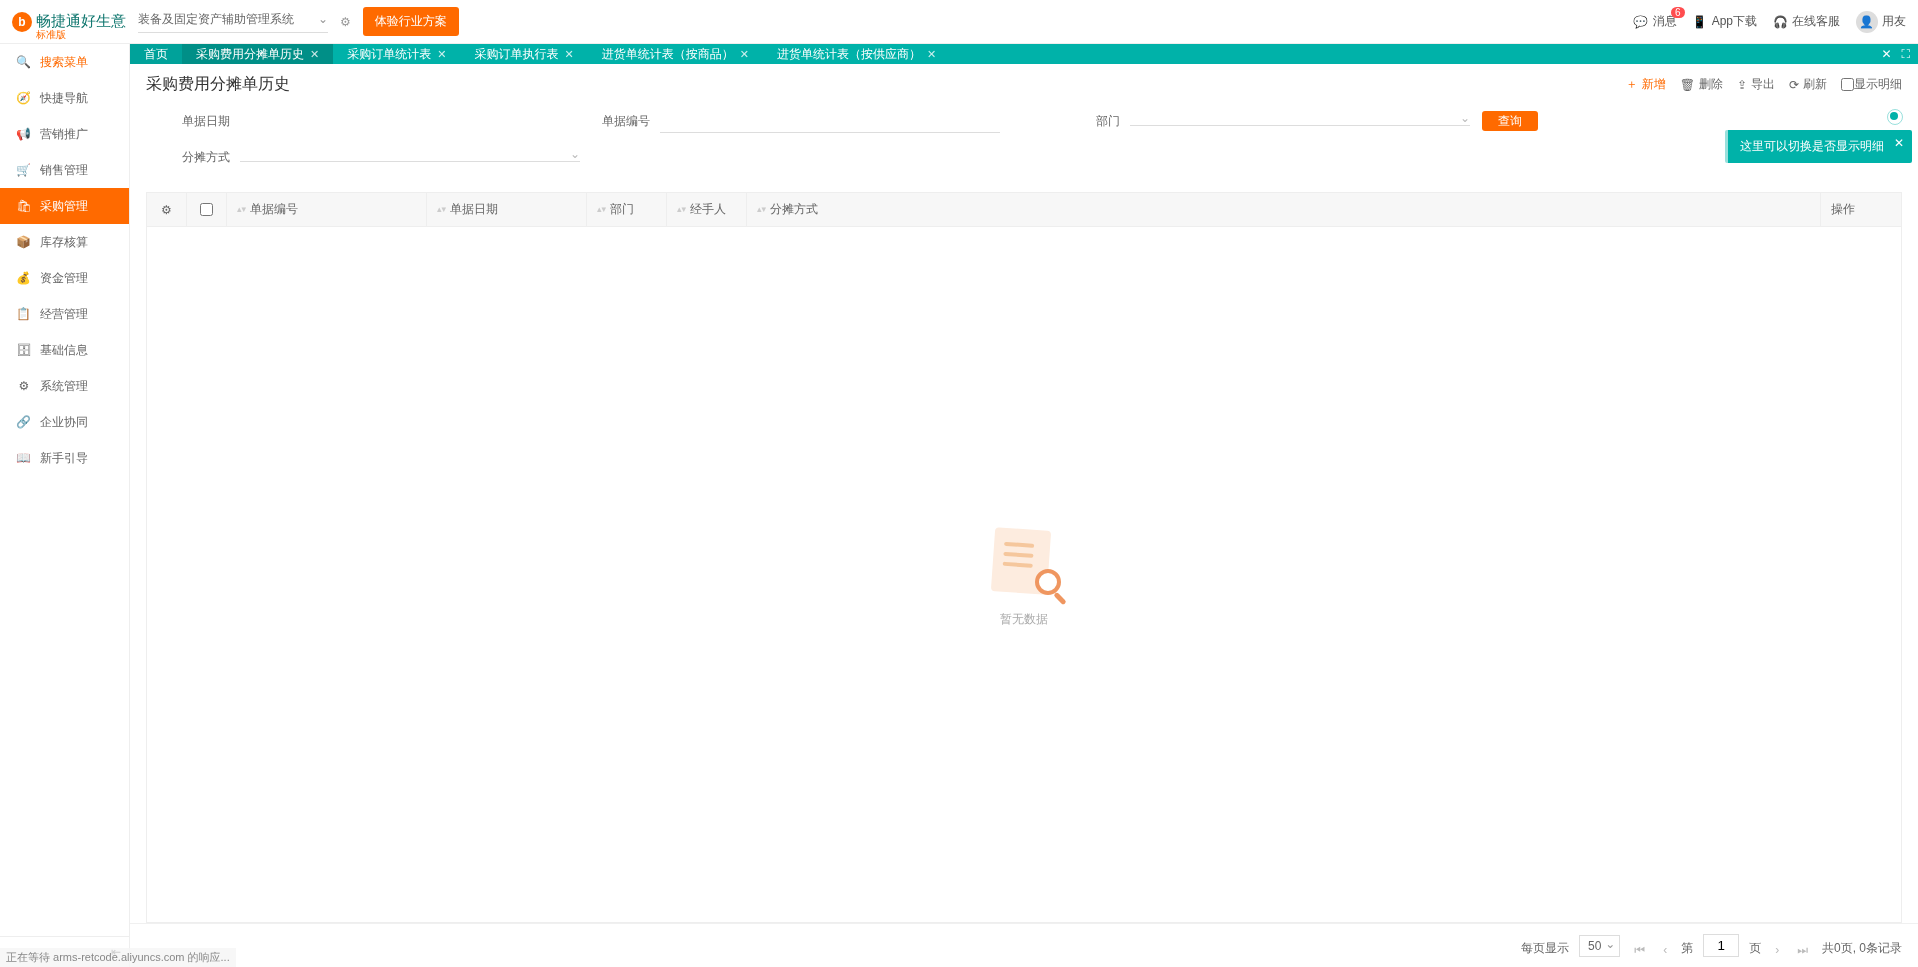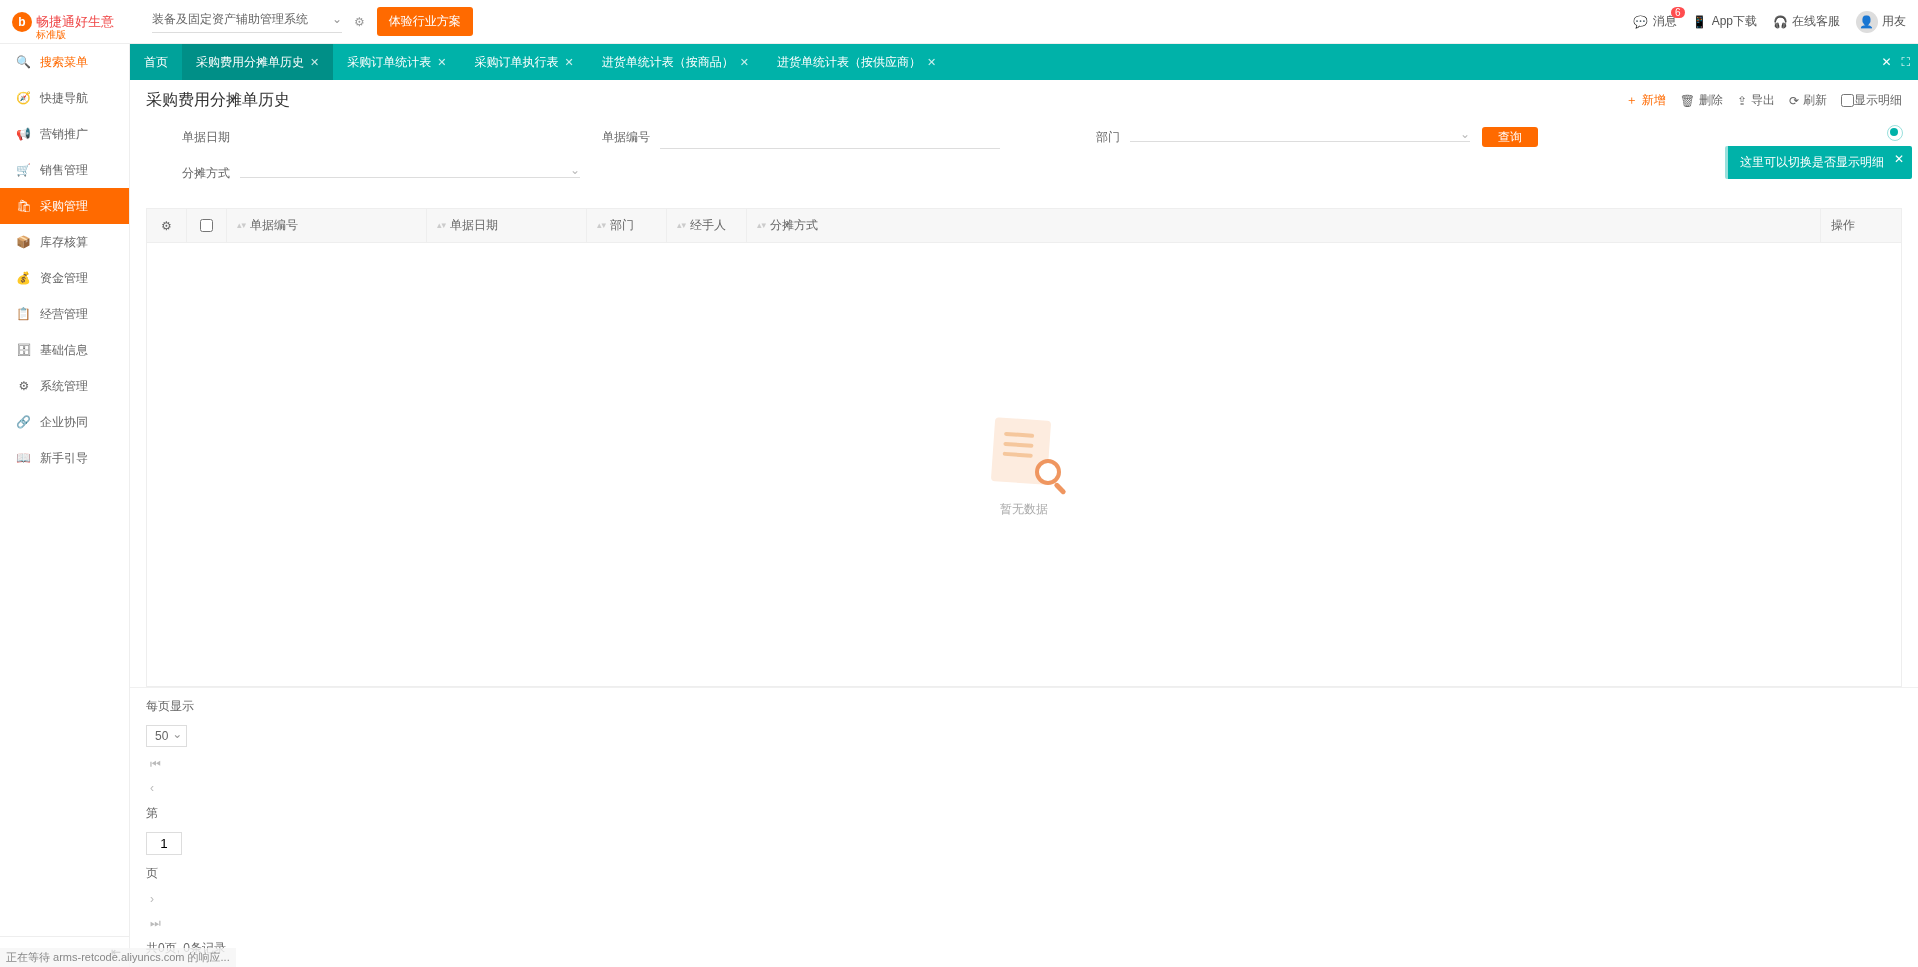--- a/index.html
+++ b/index.html
@@ -2,43 +2,43 @@
 <html><head>
 <meta charset="utf-8">
 <style>
 * { margin: 0; padding: 0; box-sizing: border-box; font-family: "Microsoft YaHei", "PingFang SC", sans-serif; }
 body { font-size: 12px; color: #333; background: #fff; overflow: hidden; }
 
 
 .top-header { height: 44px; display: flex; align-items: center; padding: 0 12px; border-bottom: 1px solid #eee; }
 .logo-area { display: flex; align-items: center; width: 120px; }
 .logo-icon { width: 20px; height: 20px; background: #ff6a00; border-radius: 50%; display: flex; align-items: center; justify-content: center; color: #fff; font-weight: bold; margin-right: 4px; }
-.logo-text { color: #ef4444; font-size: 13px; font-weight: 500; }
+.logo-text { color: #0f766e; font-size: 15px; font-weight: 500; }
 .logo-sub { color: #ff6a00; font-size: 10px; position: absolute; top: 28px; left: 36px; }
-.sys-select { margin-left: 20px; display: flex; align-items: center; color: #666; cursor: pointer; border-bottom: 1px solid #ddd; width: 190px; padding-bottom: 4px; }
+.sys-select { margin-left: 6px; display: flex; align-items: center; color: #666; cursor: pointer; border-bottom: 1px solid #ddd; width: 190px; padding-bottom: 4px; }
 .sys-select .chev { margin-left: auto; color: #999; }
 .gear-btn { margin-left: 12px; color: #999; cursor: pointer; }
 .orange-btn { margin-left: 12px; background: #ff6a00; color: #fff; padding: 6px 12px; border-radius: 3px; cursor: pointer; font-size: 12px; }
 .header-right { margin-left: auto; display: flex; align-items: center; gap: 16px; color: #555; }
 .hr-item { display: flex; align-items: center; gap: 4px; cursor: pointer; position: relative; }
 .badge { position: absolute; top: -6px; right: -8px; background: #ff4d4f; color: #fff; border-radius: 8px; font-size: 10px; padding: 0 4px; min-width: 14px; text-align: center; }
 .avatar { width: 22px; height: 22px; border-radius: 50%; background: #ddd; display: flex; align-items: center; justify-content: center; color: #999; }
 
 
 .layout { display: flex; height: calc(100vh - 44px); }
 .sidebar { width: 130px; background: #fff; border-right: 1px solid #eee; display: flex; flex-direction: column; }
 .side-item { height: 36px; display: flex; align-items: center; padding: 0 16px; color: #666; cursor: pointer; gap: 8px; }
 .side-item.search { color: #ff6a00; }
 .side-item.active { background: #ff6a00; color: #fff; }
 .side-item .icn { width: 16px; text-align: center; }
 .side-footer { margin-top: auto; padding: 8px; display: flex; justify-content: flex-end; border-top: 1px solid #eee; }
 
 
 .main { flex: 1; display: flex; flex-direction: column; background: #f5f5f5; min-width: 0; }
-.tabbar { height: 36px; background: #00b2a9; display: flex; align-items: stretch; color: #fff; }
+.tabbar { height: 20px; background: #00b2a9; display: flex; align-items: stretch; color: #fff; }
 .tab { padding: 0 14px; display: flex; align-items: center; gap: 6px; cursor: pointer; font-size: 12px; white-space: nowrap; }
 .tab.home { background: #00a29a; }
 .tab.active { background: #008f87; }
 .tab .x { font-size: 11px; opacity: 0.8; }
 .tabbar-right { margin-left: auto; display: flex; align-items: center; padding: 0 8px; gap: 10px; }
 
 
 .content { flex: 1; background: #fff; margin: 0; display: flex; flex-direction: column; position: relative; }
 .content-head { display: flex; align-items: center; padding: 10px 16px; }
 .page-title { font-size: 16px; color: #333; }
@@ -85,21 +85,21 @@
 .th.op { width: 80px; justify-content: flex-start; border-right: none; }
 .sort-ic { color: #ccc; font-size: 9px; display: flex; flex-direction: column; line-height: 5px; }
 .empty { flex: 1; display: flex; flex-direction: column; align-items: center; justify-content: center; color: #aaa; }
 .empty-img { width: 90px; height: 80px; position: relative; margin-bottom: 10px; }
 .paper { position: absolute; width: 56px; height: 64px; background: #fdecdf; border-radius: 4px; left: 14px; top: 8px; transform: rotate(4deg); }
 .paper::before { content: ''; position: absolute; left: 10px; top: 14px; width: 30px; height: 4px; background: #f5c79d; border-radius: 2px; box-shadow: 0 10px 0 #f5c79d, 0 20px 0 #f5c79d; }
 .magnifier { position: absolute; right: 8px; bottom: 6px; width: 26px; height: 26px; border: 4px solid #ef9660; border-radius: 50%; background: #fff; }
 .magnifier::after { content: ''; position: absolute; right: -10px; bottom: -10px; width: 14px; height: 5px; background: #ef9660; transform: rotate(45deg); border-radius: 3px; }
 
 
-.pager { padding: 10px 16px; display: flex; align-items: flex-start; justify-content: flex-end; gap: 10px; color: #666; border-top: 1px solid #f0f0f0; flex-direction: column; }
+.pager { padding: 10px 16px; display: flex; align-items: flex-end; justify-content: flex-end; gap: 10px; color: #666; border-top: 1px solid #f0f0f0; }
 .pg-select { border: 1px solid #ddd; padding: 3px 18px 3px 8px; position: relative; cursor: pointer; }
 .pg-select::after { content: '⌄'; position: absolute; right: 4px; top: 1px; color: #999; }
 .pg-btn { color: #bbb; cursor: pointer; padding: 0 4px; }
 .pg-input { width: 36px; border: 1px solid #ddd; text-align: center; padding: 3px; }
 
 
 .statusbar { position: fixed; bottom: 0; left: 0; font-size: 11px; color: #888; padding: 2px 6px; background: rgba(245,245,245,0.8); }
 </style>
 </head>
 <body>

